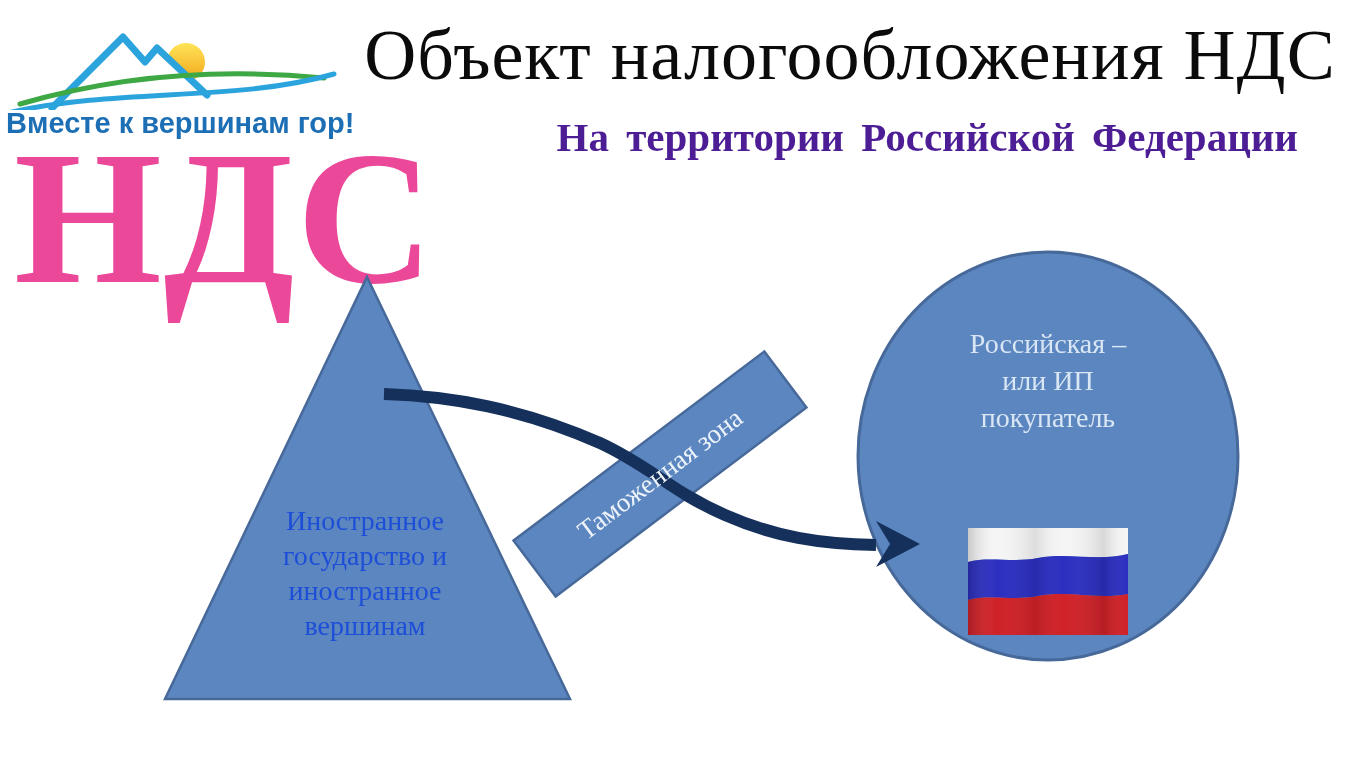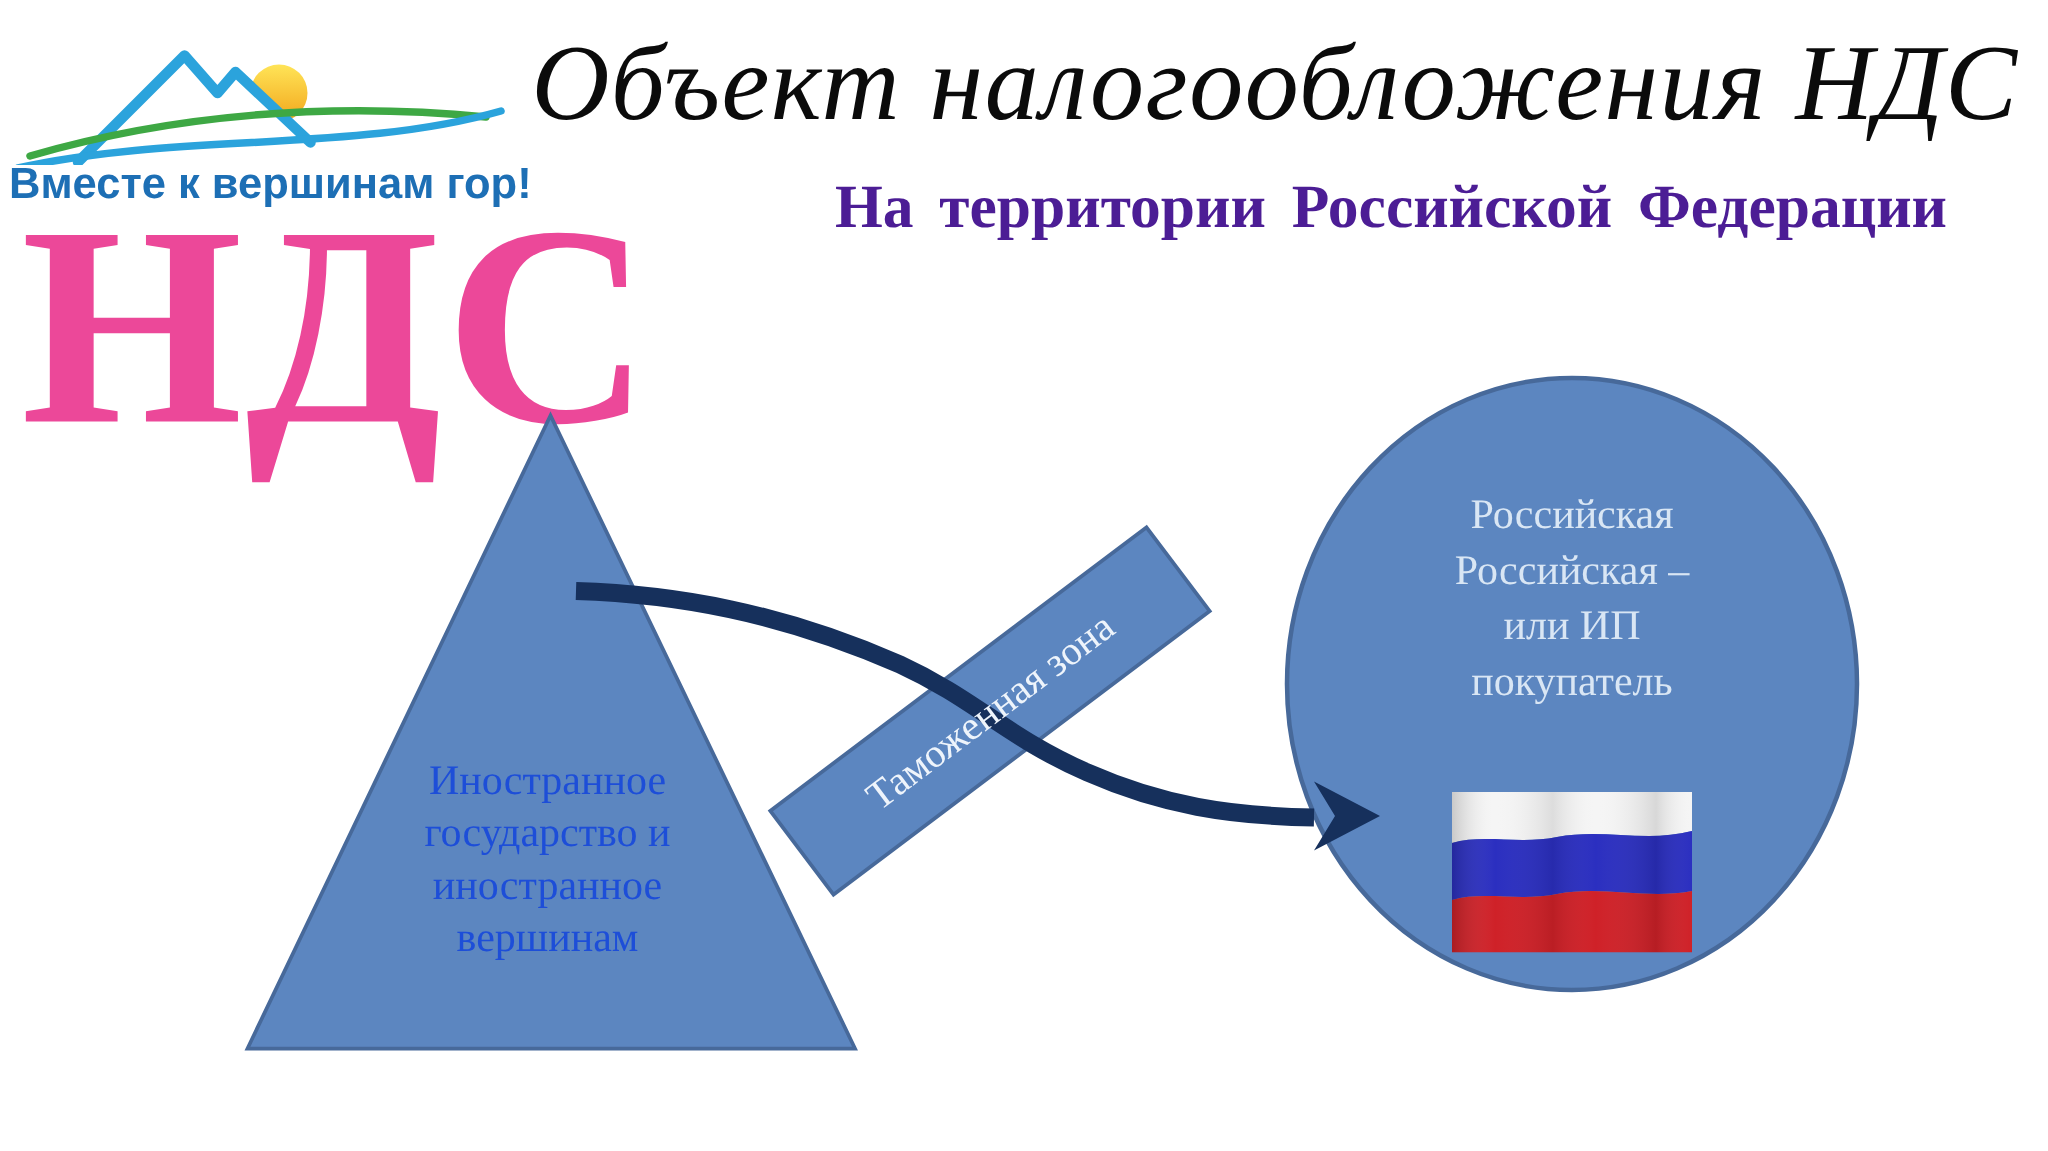--- a/index.html
+++ b/index.html
@@ -10,21 +10,20 @@
     background: #ffffff;
     overflow: hidden;
     font-family: "Liberation Serif", serif;
   }
   .abs { position: absolute; }
 
   
   .title {
     left: 350px; top: 14px; width: 1000px;
     text-align: center;
-    font-style: italic;
     font-size: 72px;
     letter-spacing: 1px;
     color: #0b0b0b;
     white-space: nowrap;
     line-height: 1.15;
   }
   .subtitle {
     left: 398px; top: 113px; width: 900px;
     text-align: right;
     font-size: 41px;
@@ -134,21 +133,20 @@
   <div class="abs triangle-label">
     <span>Иностранное</span>
     <span>государство и</span>
     <span>иностранное</span>
     <span>вершинам</span>
   </div>
 
   <div class="abs customs-label">Таможенная зона</div>
 
   <div class="abs ellipse-label">
-    <span>Российская</span>
     <span>Российская –</span>
     <span>или ИП</span>
     <span>покупатель</span>
   </div>
 
   <div class="abs flag-wrap">
     <svg width="160" height="107" viewBox="0 0 160 107">
       <defs>
         <linearGradient id="sheen" x1="0" y1="0" x2="1" y2="0">
           <stop offset="0" stop-color="#000000" stop-opacity="0.18"></stop>

